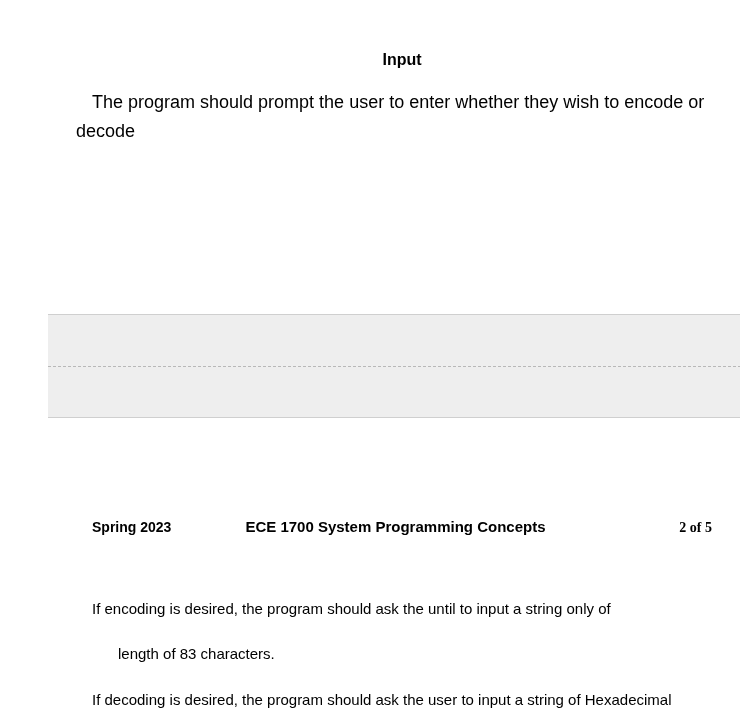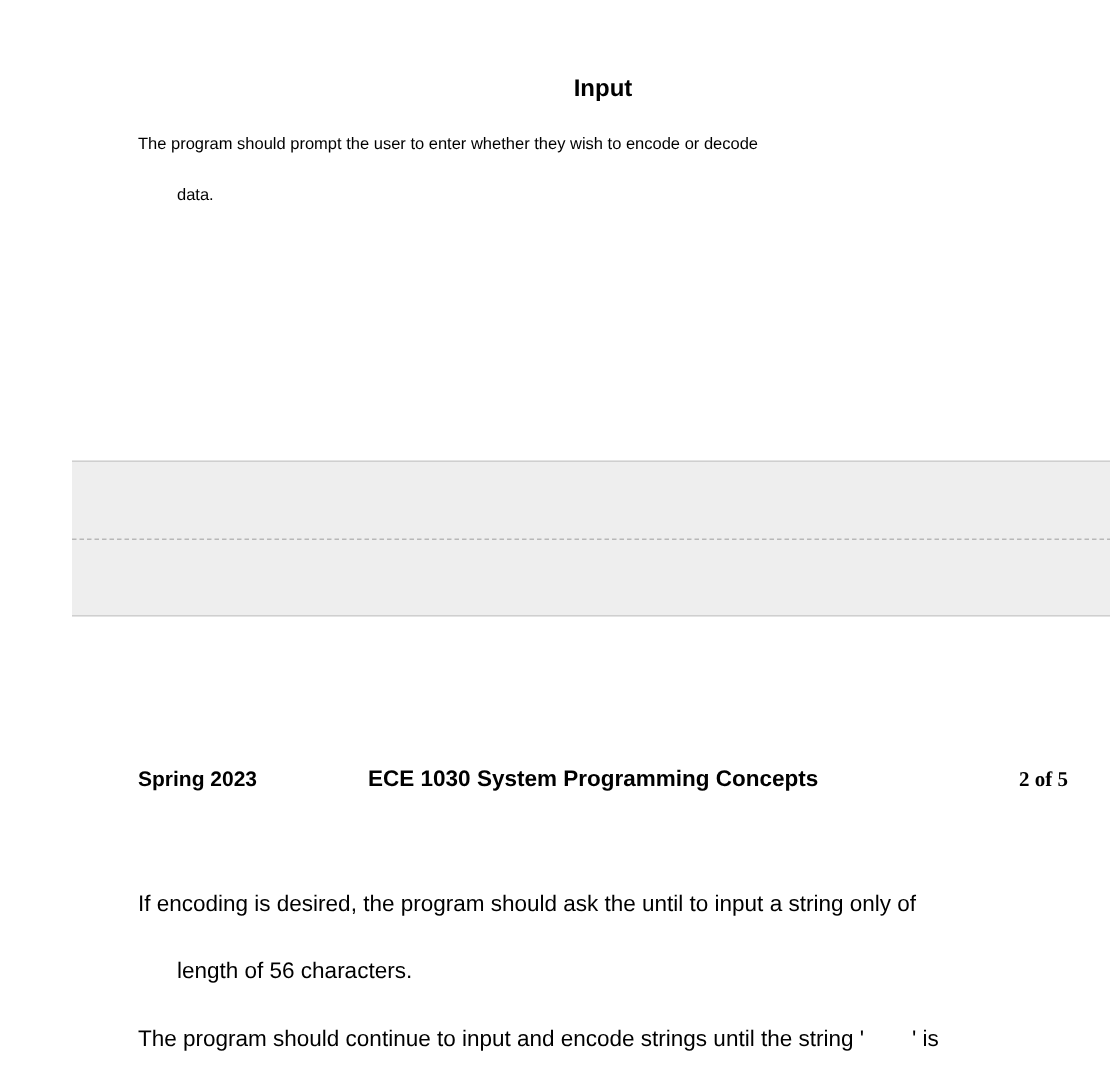--- a/index.html
+++ b/index.html
@@ -16,21 +16,21 @@
   .page1 {
     padding: 0 12px 0 12px;
   }
   .page1-heading {
     font-weight: bold;
     font-size: 16px;
     text-align: center;
     margin-bottom: 6px;
   }
   .page1-body {
-    font-size: 11px;
+    font-size: 18px;
     line-height: 1.6;
   }
   .indent-cont {
     padding-left: 26px;
     display: block;
   }
   .gap-region {
     margin-top: 168px;
     height: 104px;
     background: #eeeeee;
@@ -81,41 +81,41 @@
   }
   .bold { font-weight: bold; }
 </style>
 </head>
 <body>
 
 <div class="page1">
   <div class="page1-heading">Input</div>
   <div class="page1-body">
     <span>The program should prompt the user to enter whether they wish to encode or decode</span>
-    <span class="indent-cont">data.</span>
   </div>
 </div>
 
 <div class="gap-region"></div>
 
 <div class="page2">
 
   <div class="header-row">
     <div class="hdr-left">Spring 2023</div>
-    <div class="hdr-mid">ECE 1030 System Programming Concepts</div>
+    <div class="hdr-mid">ECE 1700 System Programming Concepts</div>
     <div class="hdr-right">2 of 5</div>
   </div>
 
   <div class="para">
     <span>If encoding is desired, the program should ask the until to input a string only of</span>
-    <span class="indent-cont">length of 56 characters.</span>
+    <span class="indent-cont">length of 83 characters.</span>
   </div>
 
 
   <div class="para">
+    <span>If decoding is desired, the program should ask the user to input a string of Hexadecimal</span>
   </div>
 
   <div class="para">
     <span>The program should continue to input and encode strings until the string '</span><span>' is</span>
     
   </div>
 
 </div>
 
 </body></html>

